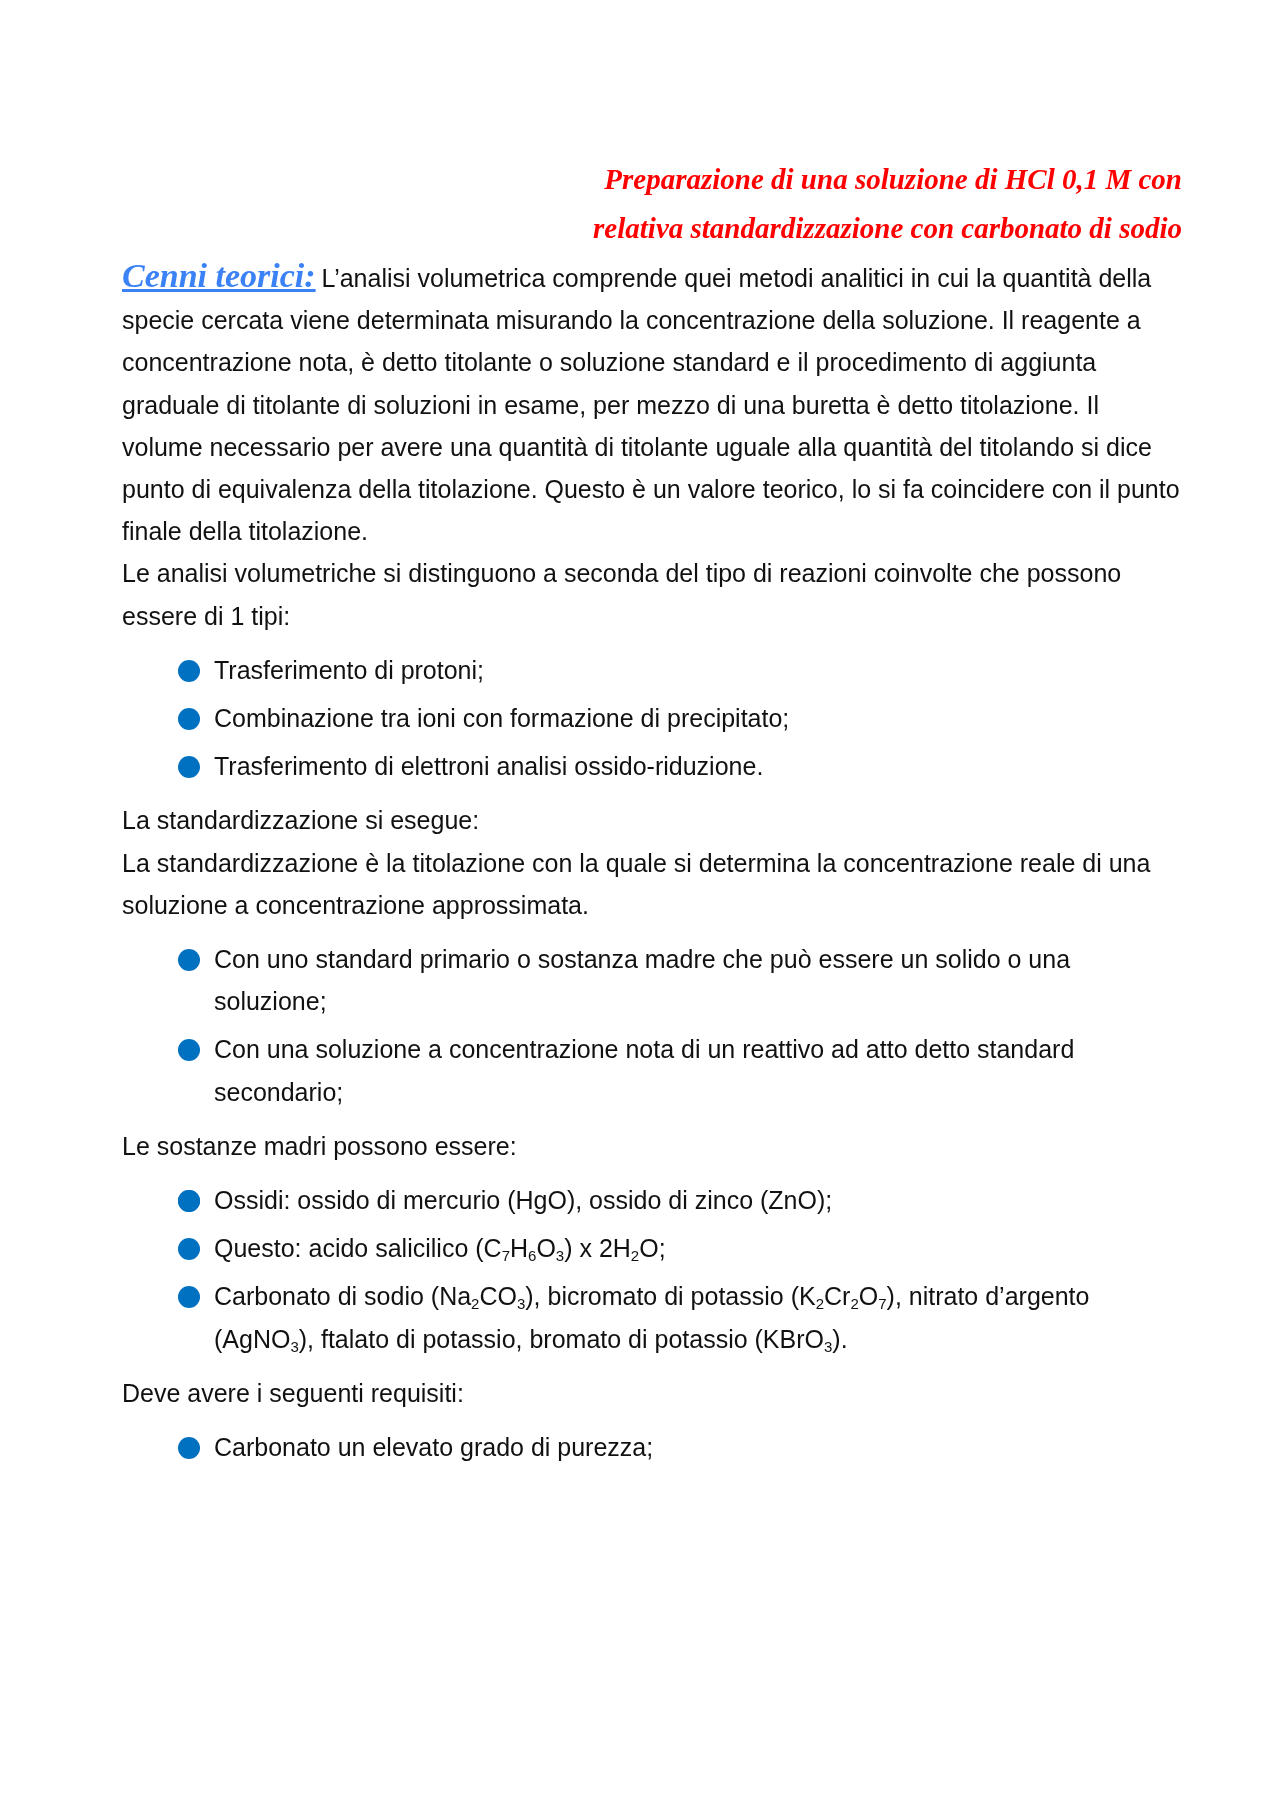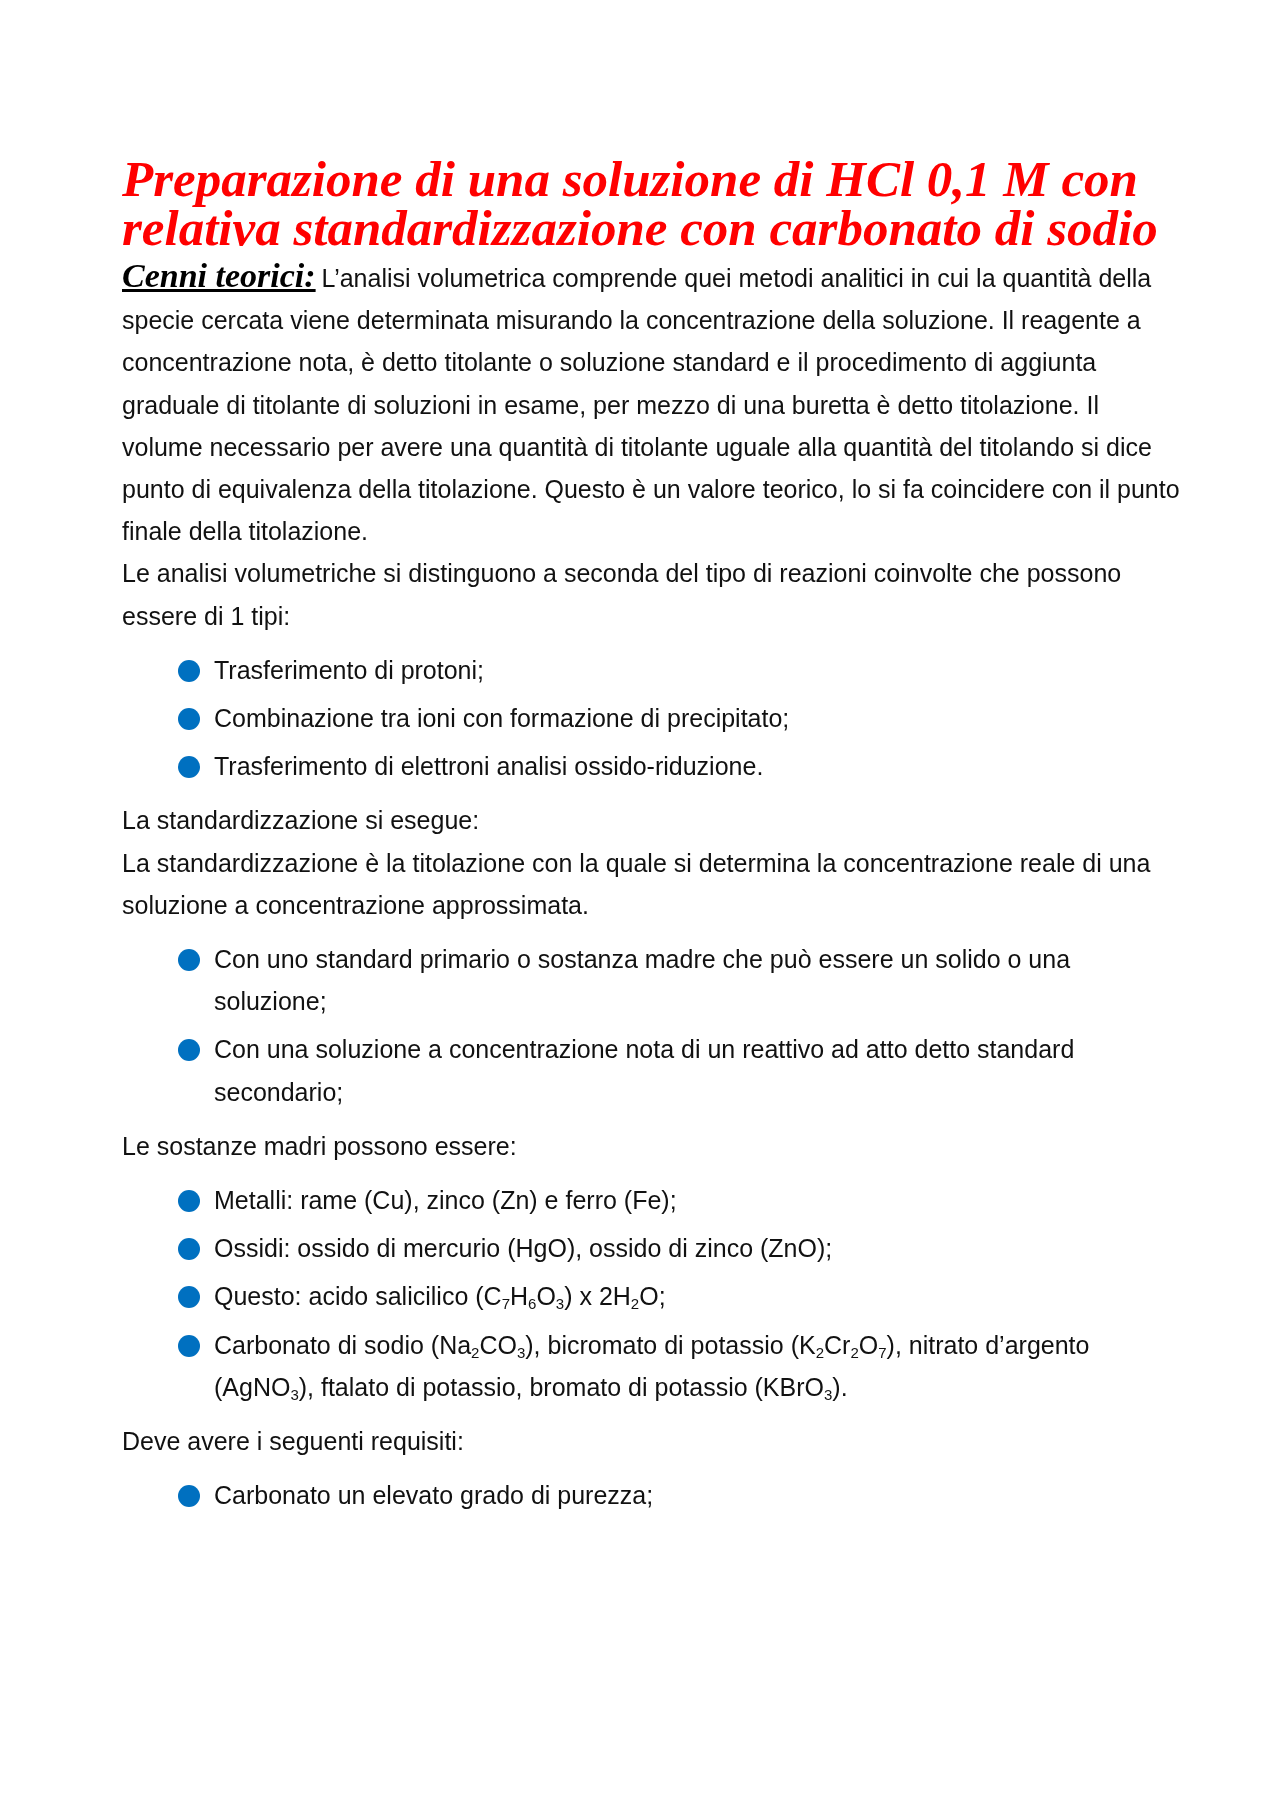--- a/index.html
+++ b/index.html
@@ -1,28 +1,28 @@
 <!DOCTYPE html>
 <html><head>
 <meta charset="utf-8">
 <style>
   html, body { margin:0; padding:0; background:#ffffff; }
   body { width:1280px; height:1811px; position:relative; overflow:hidden; }
   .page { position:absolute; left:122px; top:155px; width:1060px; }
   .title {
     font-family:"Liberation Serif", serif; font-style:italic; font-weight:bold;
-    color:#ff0000; font-size:51px; line-height:49px; text-align:left;
+    color:#ff0000; font-size:29px; line-height:49px; text-align:right;
     transform:scaleX(1.0); margin:0 0 0 0;
   }
   .body-text {
     font-family:"Liberation Sans", sans-serif; font-size:25px; line-height:42.2px; color:#111;
   }
   .heading-inline {
     font-family:"Liberation Serif", serif; font-style:italic; font-weight:bold;
-    color:#000000; font-size:34px; text-decoration:underline; margin-right:6px;
+    color:#3b82f6; font-size:34px; text-decoration:underline; margin-right:6px;
   }
   p { margin:0; }
   ul { list-style:none; margin:12px; padding:0 0 0 44px; }
   li { position:relative; padding-left:36px; }
   li .bullet {
     position:absolute; left:0; top:11px; width:22px; height:22px; border-radius:50%;
     background:#0070c0;
   }
   .gap li { margin-bottom:6px; }
   sub { font-size:15px; vertical-align:-4px; line-height:0; }
@@ -47,21 +47,21 @@
       <li><span class="bullet"></span><span>Trasferimento di elettroni analisi ossido-riduzione.</span></li>
     </ul>
     <p>La standardizzazione si esegue:</p>
     <p>La standardizzazione è la titolazione con la quale si determina la concentrazione reale di una soluzione a concentrazione approssimata.</p>
     <ul class="gap">
       <li><span class="bullet"></span><span>Con uno standard primario o sostanza madre che può essere un solido o una soluzione;</span></li>
       <li><span class="bullet"></span><span>Con una soluzione a concentrazione nota di un reattivo ad atto detto standard secondario;</span></li>
     </ul>
     <p>Le sostanze madri possono essere:</p>
     <ul class="gap">
-      <li><span class="bullet"></span><span>Metalli: rame (Cu), zinco (Zn) e ferro (Fe);</span></li>
+      <li><span class="bullet"></span></li>
       <li><span class="bullet"></span><span>Ossidi: ossido di mercurio (HgO), ossido di zinco (ZnO);</span></li>
       <li><span class="bullet"></span><span>Questo: acido salicilico (C</span><sub>7</sub>H<sub>6</sub>O<sub>3</sub>) x 2H<sub>2</sub>O;</li>
       <li><span class="bullet"></span><span>Carbonato di sodio (Na</span><sub>2</sub>CO<sub>3</sub>), bicromato di potassio (K<sub>2</sub>Cr<sub>2</sub>O<sub>7</sub>), nitrato d’argento (AgNO<sub>3</sub>), ftalato di potassio, bromato di potassio (KBrO<sub>3</sub>).</li>
     </ul>
     <p>Deve avere i seguenti requisiti:</p>
     <ul>
       <li><span class="bullet"></span><span>Carbonato un elevato grado di purezza;</span></li>
     </ul>
   </div>
 </div>

